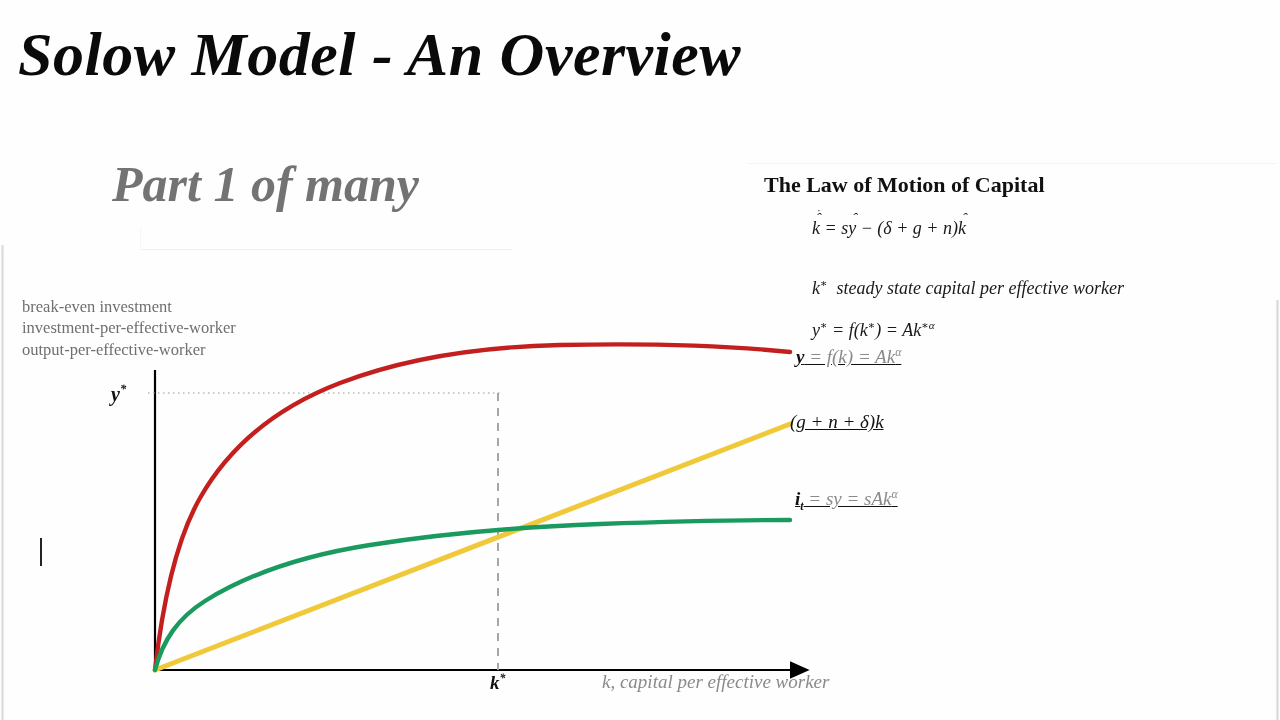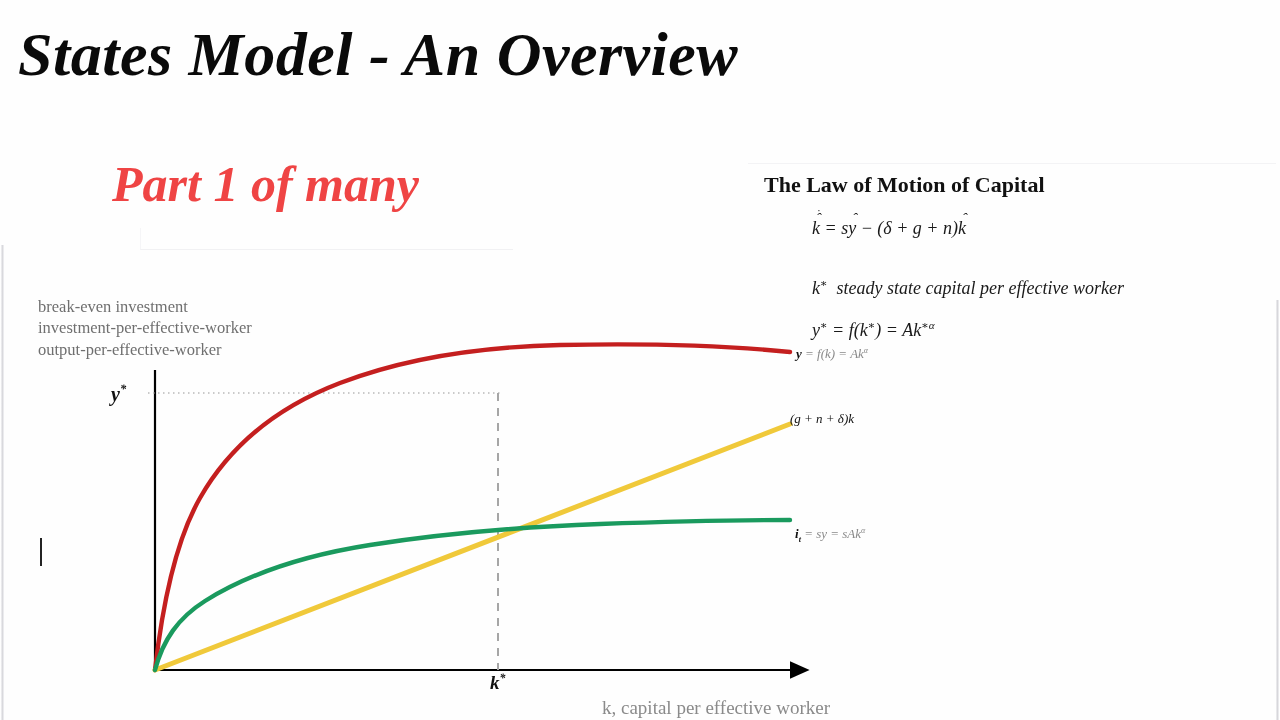--- a/index.html
+++ b/index.html
@@ -49,21 +49,21 @@
     color: #0a0a0a;
     letter-spacing: 0.5px;
     white-space: nowrap;
     line-height: 1.05;
   }
   #subtitle {
     left: 112px; top: 158px;
     font-size: 50px;
     font-style: italic;
     font-weight: bold;
-    color: #ef4444;
+    color: #737373;
     white-space: nowrap;
     line-height: 1.05;
   }
 
   
   #notes { left: 764px; top: 170px; width: 500px; }
   .note-head {
     font-size: 22px;
     font-weight: bold;
     color: #111;
@@ -90,76 +90,77 @@
   }
   .dot-wrap { position: relative; display: inline-block; }
   .dot-wrap > .dot {
     position: absolute; left: 50%; top: -0.78em;
     transform: translateX(-52%);
     font-size: 0.7em;
   }
 
   
   #axis-notes {
-    left: 38px; top: 296px;
+    left: 22px; top: 296px;
     font-size: 16.5px;
     color: #6f6f6f;
     line-height: 1.3;
     white-space: nowrap;
   }
 
   
   #chart { left: 0; top: 0; width: 1280px; height: 720px; }
   #chart svg { display: block; }
 
   .curve-label {
-    font-size: 13px;
-    color: #111;
-    white-space: nowrap;
-    font-style: italic;
+    font-size: 19px;
+    color: #111;
+    white-space: nowrap;
+    font-style: italic;
+    text-decoration: underline;
   }
   .curve-label b { font-weight: bold; font-style: italic; }
   .curve-label .muted { color: #8a8a8a; font-style: italic; }
 
   #label-y  { left: 796px; top: 346px; }
   #label-ge { left: 790px; top: 411px; }
-  #label-i  { left: 795px; top: 526px; }
+  #label-i  { left: 795px; top: 488px; }
 
   #ystar-label {
     left: 111px; top: 382px;
     font-size: 20px;
     font-style: italic;
     font-weight: bold;
     color: #111;
   }
   #kstar-label {
     left: 490px; top: 672px;
     font-size: 19px;
     font-style: italic;
     font-weight: bold;
     color: #111;
   }
   #xaxis-caption {
     left: 602px; top: 671px;
     font-size: 19px;
+    font-style: italic;
     color: #8a8a8a;
     white-space: nowrap;
-    margin-top: 26px;
   }
 </style>
 </head>
 <body>
 
 <div class="abs" id="edge-left"></div>
 <div class="abs" id="edge-right"></div>
 <div class="abs" id="faint-hline-top"></div>
 <div class="abs" id="faint-box"></div>
 <div class="abs" id="cursor-mark"></div>
 
-<div class="abs" id="title">States Model - An Overview</div>
+<div class="abs" id="title">Solow Model - An Overview</div>
 <div class="abs" id="subtitle">Part 1 of many</div>
 
 <div class="abs" id="notes">
 
   <div class="note-head">The Law of Motion of Capital</div>
 
   <div class="note-eq">
     <span class="dot-wrap"><span class="dot">̇</span><span class="hat-wrap"><span class="hat">̂</span>k</span></span>
     = s<span class="hat-wrap"><span class="hat">̂</span>y</span>
     − (δ + g + n)<span class="hat-wrap"><span class="hat">̂</span>k</span>

